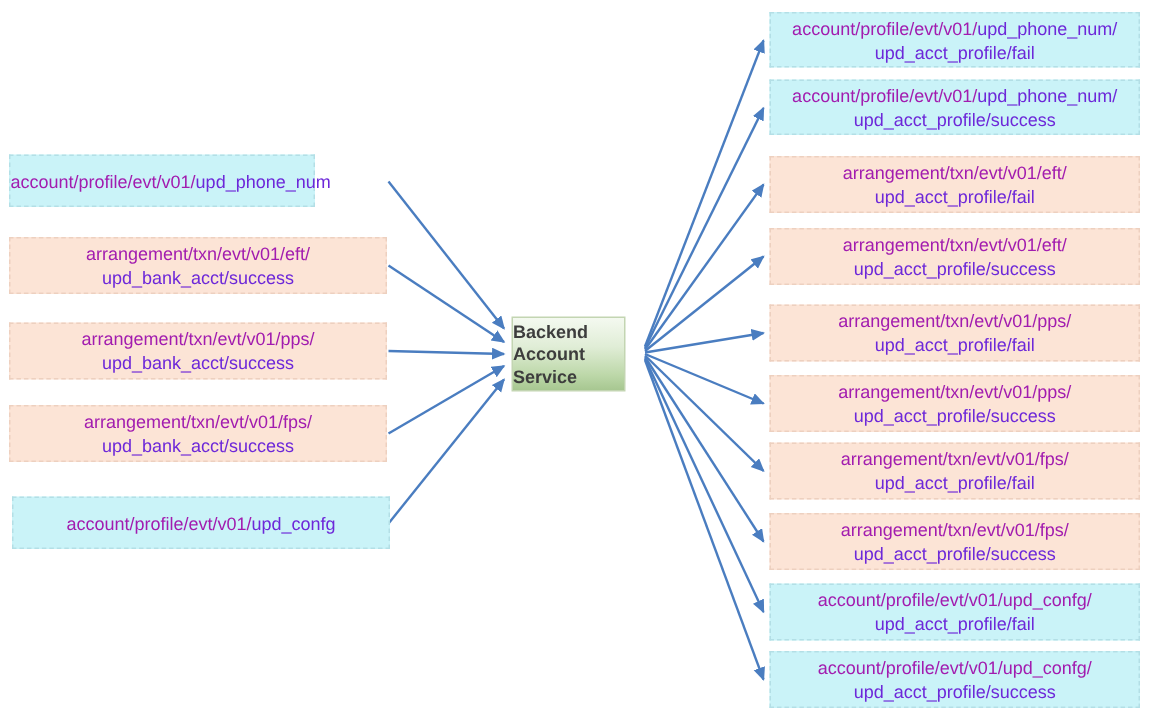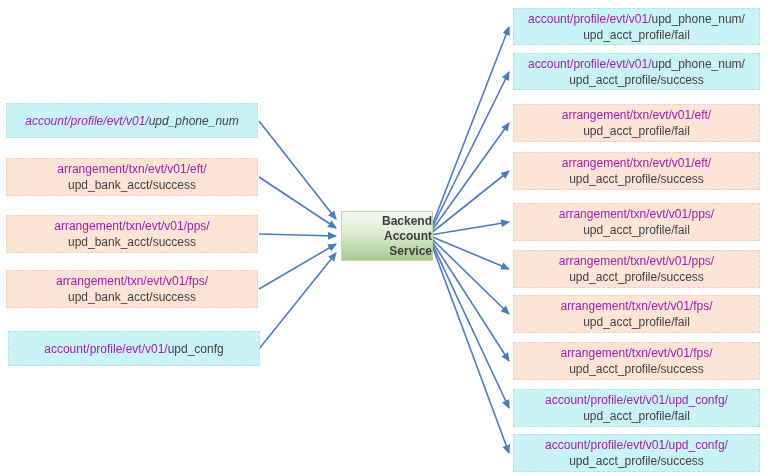--- a/index.html
+++ b/index.html
@@ -10,27 +10,27 @@
   .arrows{position:absolute;left:0;top:0;z-index:0;}
   .box{
     position:absolute;z-index:1;box-sizing:border-box;
     display:flex;flex-direction:column;justify-content:center;
     text-align:center;font-size:12px;line-height:16px;color:#262626;
   }
   .cyan{background:#caf3f8;border:1px dashed #b3dfe6;}
   .peach{background:#fce4d6;border:1px dashed #edd0bf;align-items:center;}
   .line1{white-space:nowrap;}
   .red{color:#a21caf;}
-  .dark{color:#404040;}
+  .dark{color:#6d28d9;}
   .service{
     position:absolute;z-index:1;box-sizing:border-box;
-    left:341px;top:211px;width:92px;height:50px;
+    left:341px;top:211px;width:76px;height:50px;
     background:linear-gradient(180deg,#f4f9f0 0%,#e0edd6 40%,#bcd7a8 80%,#a7c791 100%);
     border:1px solid #c3d5b2;
-    display:flex;align-items:center;justify-content:center;text-align:right;
+    display:flex;align-items:center;justify-content:center;text-align:left;
     font-size:12px;line-height:15px;font-weight:bold;color:#3d3d3d;
   }
 </style>
 </head>
 <body>
 
 <div class="canvas">
 
   <svg class="arrows" width="768" height="476" viewBox="0 0 768 476">
     <defs>
@@ -52,21 +52,21 @@
       <line x1="430" y1="234" x2="509" y2="171" marker-end="url(#ah)"></line>
       <line x1="430" y1="235" x2="509" y2="222" marker-end="url(#ah)"></line>
       <line x1="430" y1="236" x2="509" y2="269" marker-end="url(#ah)"></line>
       <line x1="430" y1="237" x2="509" y2="314" marker-end="url(#ah)"></line>
       <line x1="430" y1="238" x2="509" y2="361" marker-end="url(#ah)"></line>
       <line x1="430" y1="239" x2="509" y2="408" marker-end="url(#ah)"></line>
       <line x1="430" y1="240" x2="509" y2="453" marker-end="url(#ah)"></line>
     </g>
   </svg>
 
-  <div class="box cyan" style="left:6px;top:103px;width:252px;height:35px;font-style:italic;">
+  <div class="box cyan" style="left:6px;top:103px;width:204px;height:35px;">
     <div class="line1"><span class="red">account/profile/evt/v01/</span><span class="dark">upd_phone_num</span></div>
     <div class="dark"></div>
   </div>
   <div class="box peach" style="left:6px;top:158px;width:252px;height:38px;">
     <div class="line1"><span class="red">arrangement/txn/evt/v01/eft/</span><span class="dark"></span></div>
     <div class="dark">upd_bank_acct/success</div>
   </div>
   <div class="box peach" style="left:6px;top:215px;width:252px;height:38px;">
     <div class="line1"><span class="red">arrangement/txn/evt/v01/pps/</span><span class="dark"></span></div>
     <div class="dark">upd_bank_acct/success</div>

